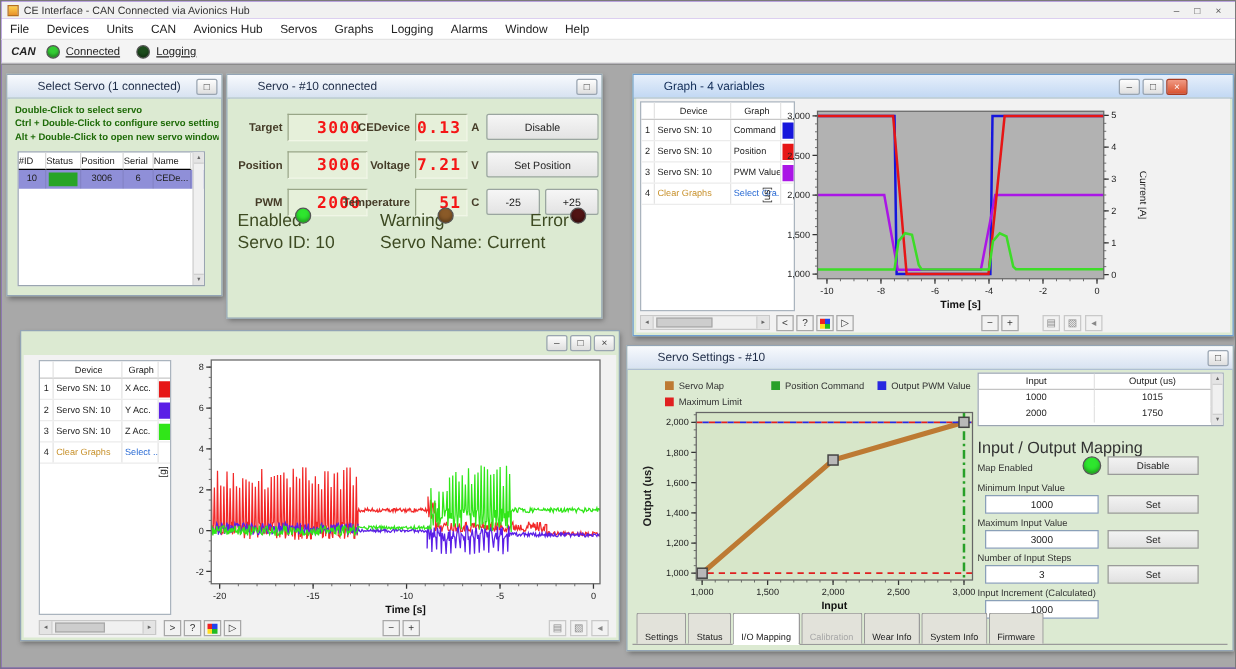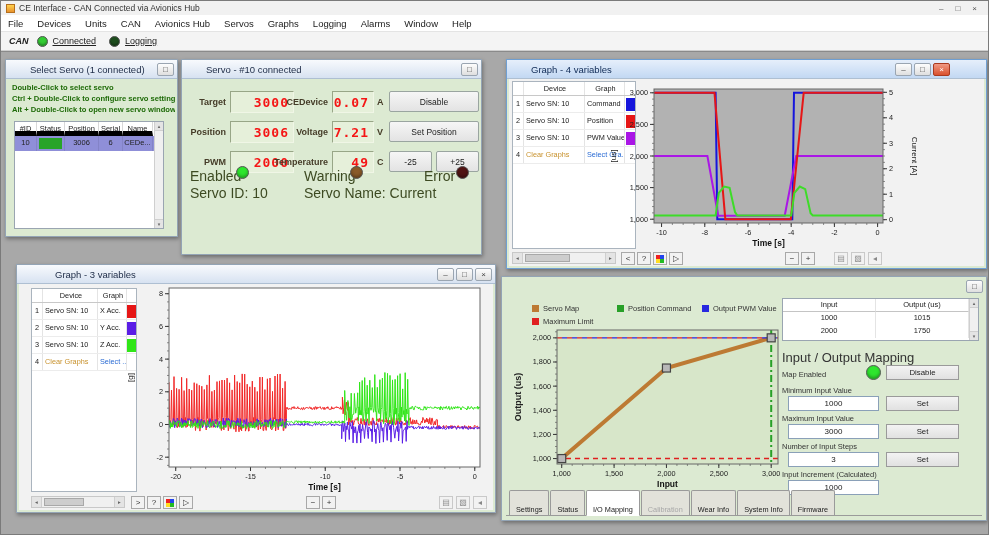--- a/index.html
+++ b/index.html
@@ -27,21 +27,21 @@
 .wbtn{width:17px;height:13px;background:linear-gradient(#fdfdfd,#dfdfdf);border:1px solid #9aa5b1;border-radius:2px;font-size:8px;line-height:11px;text-align:center;color:#444}
 .wbtn.close-active{background:linear-gradient(#f09a84,#d9512e);border-color:#a93a20;color:#fff}
 .win-body{position:absolute;left:2px;top:19px;right:2px;bottom:2px;overflow:hidden}
 .body-green{background:#dcead2}
 .body-gray{background:#f2f2f2}
 .abs{position:absolute}
 
 .instr{position:absolute;font-size:7.6px;font-weight:bold;color:#1e6b08;white-space:nowrap}
 .ss-table{position:absolute;background:#fff;border:1px solid #9aa5b1;font-size:7.5px;color:#222}
 .ss-head,.ss-row{display:flex;height:14px;line-height:13px}
-.ss-head span{border-right:1px solid #d8d8d8;border-bottom:5px solid #000000;text-align:center}
+.ss-head span{border-right:1px solid #d8d8d8;border-bottom:1px solid #000000;text-align:left}
 .ss-row{height:15px;line-height:14px}
 .ss-row span{border-right:1px solid rgba(0,0,0,.08);text-align:center;overflow:hidden;white-space:nowrap}
 .sc0{width:22px}.sc1{width:28px}.sc2{width:34px}.sc3{width:24px}.sc4{width:30px}
 .statusblock{display:block;margin:2px 2px;height:11px}
 .vscroll{position:absolute;top:0;right:0;width:9px;height:100%;background:#f0f0f0;border-left:1px solid #cfcfcf;font-size:5px;color:#666;text-align:center}
 .vscroll .sb-btn{display:block;height:9px;line-height:8px;background:#e4e4e4;border-bottom:1px solid #cfcfcf}
 .vscroll .sb-btn.bottom{position:absolute;bottom:0;width:100%;border-top:1px solid #cfcfcf;border-bottom:none}
 
 .slabel{position:absolute;font-size:9px;font-weight:bold;color:#453c28;text-align:right;white-space:nowrap}
 .seg{position:absolute;height:22px;background:#e6f0da;border:1px solid;border-color:#98a687 #f0f6e6 #f0f6e6 #98a687;color:#f51616;font-family:"DejaVu Sans Mono",monospace;font-weight:bold;font-size:13px;text-align:right;padding:3px 4px 0 0;letter-spacing:1px}
@@ -173,35 +173,35 @@
       <div class="win-titlebar">
         <span>Servo - #10 connected</span>
       </div>
       <span class="win-controls">
           <span class="wbtn">□</span>
         </span>
       <div class="win-body body-green">
         <span class="slabel" style="left:2px;top:18px;width:40px">Target</span>
         <span class="seg" style="left:46px;top:12px;width:64px">3000</span>
         <span class="slabel" style="left:84px;top:18px;width:60px">CEDevice</span>
-        <span class="seg" style="left:148px;top:12px;width:42px">0.07</span>
+        <span class="seg" style="left:148px;top:12px;width:42px">0.13</span>
         <span class="sunit" style="left:193px;top:18px">A</span>
         <button class="btn" style="left:205px;top:12px;width:90px;height:21px">Disable</button>
 
         <span class="slabel" style="left:2px;top:48px;width:40px">Position</span>
         <span class="seg" style="left:46px;top:42px;width:64px">3006</span>
         <span class="slabel" style="left:84px;top:48px;width:60px">Voltage</span>
         <span class="seg" style="left:148px;top:42px;width:42px">7.21</span>
         <span class="sunit" style="left:193px;top:48px">V</span>
         <button class="btn" style="left:205px;top:42px;width:90px;height:21px">Set Position</button>
 
         <span class="slabel" style="left:2px;top:78px;width:40px">PWM</span>
         <span class="seg" style="left:46px;top:72px;width:64px">2000</span>
         <span class="slabel" style="left:84px;top:78px;width:60px">Temperature</span>
-        <span class="seg" style="left:148px;top:72px;width:42px">49</span>
+        <span class="seg" style="left:148px;top:72px;width:42px">51</span>
         <span class="sunit" style="left:193px;top:78px">C</span>
         <button class="btn" style="left:205px;top:72px;width:43px;height:21px">-25</button>
         <button class="btn" style="left:252px;top:72px;width:43px;height:21px">+25</button>
 
         <span class="idtext" style="left:6px;top:89px">Enabled</span>
         <span class="ind" style="left: 52px; top: 87px; background-color: rgb(46, 230, 46);"></span>
         <span class="idtext" style="left:120px;top:89px">Warning</span>
         <span class="ind" style="left: 166px; top: 87px; background-color: rgb(138, 90, 40);"></span>
         <span class="idtext" style="left:240px;top:89px">Error</span>
         <span class="ind" style="left: 272px; top: 87px; background-color: rgb(81, 20, 20);"></span>
@@ -384,23 +384,20 @@
             <polyline points="47.0,9.8 108.6,9.8 110.3,136.2 185.3,136.2 187.0,9.8 276.0,9.8" fill="none" stroke="#1616dc" stroke-width="2" clip-path="url(#graph4-clip)"></polyline>
             <polyline points="47.0,73.0 100.4,73.0 111.2,132.7 177.7,132.7 189.2,73.0 276.0,73.0" fill="none" stroke="#aa16e6" stroke-width="2" clip-path="url(#graph4-clip)"></polyline>
             <polyline points="47.0,9.8 107.5,9.8 118.3,136.2 183.8,136.2 196.7,9.8 276.0,9.8" fill="none" stroke="#e61616" stroke-width="2" clip-path="url(#graph4-clip)"></polyline>
             <polyline points="47.0,132.6 108.6,132.6 111.8,109.9 117.2,103.6 122.6,104.8 128.0,129.0 130.2,132.4 184.2,132.6 187.4,109.9 192.8,103.6 198.2,106.1 203.6,130.3 205.8,132.4 276.0,132.4" fill="none" stroke="#3ddc28" stroke-width="2" clip-path="url(#graph4-clip)"></polyline>
             <rect x="47" y="6" width="229" height="134" fill="none" stroke="#666" stroke-width="1"></rect>
           </svg>
       </div>
     </div>
 
     <div class="win" style="left:15px;top:212px;width:480px;height:249px">
-      <div class="win-titlebar" style="padding-left:38px">
-        <span>Graph - 3 variables</span>
-      </div>
       <span class="win-controls">
         <span class="wbtn">–</span>
         <span class="wbtn">□</span>
         <span class="wbtn">×</span>
       </span>
       <div class="win-body body-gray">
         <div class="gpanel g3" style="left:12px;top:4px;width:106px;height:204px">
           <div class="gt-head">
             <span class="c-n"></span>
             <span class="c-dev" style="text-align:center">Device</span>
@@ -530,20 +527,23 @@
             <text transform="translate(9,93.5) rotate(-90)" text-anchor="middle" class="ylabel">[g]</text>
             <polyline points="45.0,98.2 45.6,138.9 46.3,139.2 46.9,135.3 47.5,106.1 48.2,140.0 48.8,138.9 49.4,141.2 50.0,92.6 50.7,141.7 51.3,138.0 51.9,137.8 52.6,104.4 53.2,143.8 53.8,142.0 54.5,142.3 55.1,105.3 55.7,139.1 56.4,139.4 57.0,141.7 57.6,93.3 58.3,136.5 58.9,143.2 59.5,138.7 60.1,106.6 60.8,137.0 61.4,133.5 62.0,143.5 62.7,94.4 63.3,142.7 63.9,139.7 64.6,139.4 65.2,105.0 65.8,135.4 66.5,135.8 67.1,142.2 67.7,106.2 68.3,135.5 69.0,140.5 69.6,140.1 70.2,98.7 70.9,137.1 71.5,146.5 72.1,138.4 72.8,99.7 73.4,138.5 74.0,133.4 74.7,141.6 75.3,101.3 75.9,147.1 76.6,137.1 77.2,141.7 77.8,102.2 78.4,139.7 79.1,142.7 79.7,135.5 80.3,105.5 81.0,138.6 81.6,138.7 82.2,146.0 82.9,100.9 83.5,134.1 84.1,135.3 84.8,138.6 85.4,91.3 86.0,139.2 86.6,141.5 87.3,143.3 87.9,107.4 88.5,134.9 89.2,143.4 89.8,141.8 90.4,106.1 91.1,136.9 91.7,139.8 92.3,140.3 93.0,97.6 93.6,138.7 94.2,134.8 94.9,133.7 95.5,96.9 96.1,139.4 96.7,140.7 97.4,146.5 98.0,96.0 98.6,133.2 99.3,137.4 99.9,145.9 100.5,96.1 101.2,133.6 101.8,142.8 102.4,134.2 103.1,94.1 103.7,138.2 104.3,146.8 104.9,143.6 105.6,98.8 106.2,138.6 106.8,144.5 107.5,137.3 108.1,105.9 108.7,139.7 109.4,142.2 110.0,145.2 110.6,91.0 111.3,136.8 111.9,147.8 112.5,141.5 113.2,97.5 113.8,137.6 114.4,138.6 115.0,147.8 115.7,98.8 116.3,145.5 116.9,136.0 117.6,146.9 118.2,89.9 118.8,138.8 119.5,137.5 120.1,135.6 120.7,90.1 121.4,147.1 122.0,145.4 122.6,139.1 123.2,100.2 123.9,140.0 124.5,147.1 125.1,147.0 125.8,102.8 126.4,141.7 127.0,137.2 127.7,141.8 128.3,97.1 128.9,142.4 129.6,133.5 130.2,143.5 130.8,103.2 131.5,137.8 132.1,143.2 132.7,139.6 133.3,107.5 134.0,145.9 134.6,145.4 135.2,135.8 135.9,93.1 136.5,145.0 137.1,138.6 137.8,135.7 138.4,93.1 139.0,146.4 139.7,146.6 140.3,136.9 140.9,105.6 141.5,142.8 142.2,146.4 142.8,134.9 143.4,94.8 144.1,139.4 144.7,136.7 145.3,137.5 146.0,94.0 146.6,144.5 147.2,144.8 147.9,145.8 148.5,107.4 149.1,139.6 149.8,133.6 150.4,135.1 151.0,92.0 151.6,147.0 152.3,140.1 152.9,136.5 153.5,90.1 154.2,145.8 154.8,135.0 155.4,140.9 156.1,90.0 156.7,142.1 157.3,141.0 158.0,141.4 158.6,104.2 159.2,146.5 159.8,146.6 160.5,134.1 161.1,97.4 161.7,144.4 162.4,134.1 162.4,125.5 163.0,123.1 163.6,124.9 164.3,125.6 164.9,124.3 165.6,124.5 166.2,125.3 166.8,124.6 167.5,125.4 168.1,122.9 168.7,123.9 169.4,124.3 170.0,122.5 170.7,124.6 171.3,123.9 171.9,124.0 172.6,124.9 173.2,124.1 173.8,122.7 174.5,124.8 175.1,124.2 175.8,124.5 176.4,125.4 177.0,125.0 177.7,123.7 178.3,125.7 178.9,125.5 179.6,123.4 180.2,125.3 180.9,125.1 181.5,124.4 182.1,123.2 182.8,123.8 183.4,123.8 184.0,123.6 184.7,124.5 185.3,123.3 185.9,122.8 186.6,124.7 187.2,123.5 187.9,125.5 188.5,125.4 189.1,124.1 189.8,123.6 190.4,125.5 191.0,122.8 191.7,122.8 192.3,125.3 193.0,122.9 193.6,124.5 194.2,123.5 194.9,123.9 195.5,123.2 196.1,122.6 196.8,124.3 197.4,125.1 198.1,124.7 198.7,123.4 199.3,123.5 200.0,125.6 200.6,123.4 201.2,125.4 201.9,124.4 202.5,123.3 203.2,124.4 203.8,122.7 204.4,123.4 205.1,125.4 205.7,125.5 206.3,125.2 207.0,125.7 207.6,122.7 208.2,125.0 208.9,123.7 209.5,124.8 210.2,124.7 210.8,123.4 211.4,123.3 212.1,123.8 212.7,122.6 213.3,124.0 214.0,123.1 214.6,124.0 215.3,124.5 215.9,124.8 216.5,122.8 217.2,125.5 217.8,124.0 218.4,124.3 218.4,113.2 219.1,129.8 219.8,123.6 220.4,115.8 221.1,131.0 221.8,120.7 222.4,118.1 223.1,124.9 223.8,126.5 224.4,118.5 224.4,140.8 225.1,138.1 225.7,133.9 226.3,137.9 226.9,133.9 227.6,138.5 228.2,138.5 228.8,136.3 229.5,141.3 230.1,138.3 230.7,136.8 231.4,134.8 232.0,135.5 232.6,136.2 233.3,133.5 233.9,136.2 234.5,140.0 235.1,140.6 235.8,140.3 236.4,139.5 237.0,134.4 237.7,140.0 238.3,140.2 238.9,140.8 239.6,134.5 240.2,135.2 240.8,141.1 241.5,138.3 242.1,141.2 242.7,139.5 243.4,134.8 244.0,137.5 244.6,141.3 245.2,141.0 245.9,141.1 246.5,138.2 247.1,137.2 247.8,141.2 248.4,134.2 249.0,133.9 249.7,139.3 250.3,138.5 250.9,140.4 251.6,140.0 252.2,141.0 252.8,137.9 253.4,135.1 254.1,135.0 254.7,138.1 255.3,134.3 256.0,137.5 256.6,138.8 257.2,136.2 257.9,136.0 258.5,135.9 259.1,138.1 259.8,135.6 260.4,137.5 261.0,138.0 261.6,137.9 262.3,133.4 262.9,138.8 263.5,136.1 264.2,140.8 264.8,136.1 265.4,140.3 266.1,136.2 266.7,139.5 267.3,134.7 268.0,135.4 268.6,139.7 269.2,133.5 269.9,137.9 270.5,138.4 271.1,139.6 271.7,141.2 272.4,134.1 273.0,140.2 273.6,137.1 274.3,134.3 274.9,134.1 275.5,140.1 276.2,133.9 276.8,138.0 277.4,136.8 278.1,138.4 278.7,138.5 279.3,140.5 279.9,141.1 280.6,139.2 281.2,140.8 281.8,138.9 282.5,136.3 283.1,137.5 283.7,139.3 284.4,137.0 285.0,136.2 285.6,135.1 286.3,133.7 286.9,139.7 287.5,137.7 288.1,140.4 288.8,135.6 289.4,138.8 290.0,140.0 290.7,136.1 291.3,139.2 291.9,140.0 292.6,135.9 293.2,139.7 293.8,139.4 294.5,139.4 295.1,141.2 295.7,140.6 296.4,140.8 297.0,138.7 297.6,137.1 298.2,138.7 298.9,133.4 299.5,135.4 300.1,135.5 300.8,139.0 301.4,135.8 302.0,137.9 302.7,134.0 303.3,138.1 303.9,135.1 304.6,139.9 305.2,139.3 305.8,133.7 306.4,139.0 307.1,140.8 307.7,134.3 308.3,134.2 309.0,139.2 309.6,141.3 310.2,140.1 310.9,137.3 311.5,141.0 312.1,135.8 312.8,135.5 313.4,135.8 313.4,142.9 314.0,143.9 314.7,141.5 315.3,141.4 315.9,142.5 316.6,144.2 317.2,143.5 317.8,143.6 318.5,142.9 319.1,141.9 319.7,141.5 320.4,144.4 321.0,143.7 321.7,143.3 322.3,141.5 322.9,142.6 323.6,143.1 324.2,144.1 324.8,142.5 325.5,142.7 326.1,143.3 326.7,141.6 327.4,143.1 328.0,141.5 328.7,144.1 329.3,143.8 329.9,142.6 330.6,142.0 331.2,143.5 331.8,143.7 332.5,144.4 333.1,143.5 333.7,141.9 334.4,141.7 335.0,143.6 335.6,143.2 336.3,143.2 336.9,143.3 337.6,143.2 338.2,142.2 338.8,144.2 339.5,143.5 340.1,143.8 340.7,141.5 341.4,144.1 342.0,144.5 342.6,142.7 343.3,143.8 343.9,144.6 344.6,141.9 345.2,142.3 345.8,144.1 346.5,142.1 347.1,144.6 347.7,144.4 348.4,144.0 349.0,144.4 349.6,144.6 350.3,141.5 350.9,141.8 351.5,142.0 352.2,142.5 352.8,142.6 353.5,142.1 354.1,143.7 354.7,144.4 355.4,143.3 356.0,144.2" fill="none" stroke="#f22828" stroke-width="1" clip-path="url(#graph3-clip)"></polyline>
             <polyline points="45.0,142.9 45.6,143.1 46.3,137.6 46.9,140.8 47.5,140.6 48.2,141.7 48.8,138.7 49.4,134.4 50.0,135.7 50.7,143.7 51.3,136.8 51.9,141.7 52.6,142.9 53.2,134.1 53.8,135.5 54.5,139.1 55.1,136.5 55.7,143.2 56.4,139.3 57.0,137.3 57.6,134.1 58.3,141.7 58.9,135.5 59.5,141.5 60.1,141.9 60.8,136.1 61.4,142.2 62.0,136.8 62.7,140.1 63.3,138.8 63.9,134.5 64.6,136.3 65.2,135.0 65.8,134.8 66.5,137.4 67.1,135.8 67.7,136.8 68.3,141.6 69.0,140.7 69.6,138.7 70.2,135.0 70.9,134.4 71.5,135.8 72.1,137.4 72.8,140.6 73.4,134.9 74.0,141.8 74.7,139.9 75.3,135.9 75.9,142.2 76.6,137.1 77.2,135.0 77.8,136.2 78.4,143.7 79.1,138.1 79.7,138.6 80.3,136.4 81.0,140.2 81.6,140.9 82.2,143.3 82.9,143.7 83.5,141.8 84.1,137.4 84.8,142.9 85.4,138.1 86.0,134.6 86.6,137.0 87.3,142.0 87.9,142.1 88.5,136.6 89.2,138.4 89.8,140.8 90.4,143.1 91.1,135.6 91.7,136.6 92.3,135.5 93.0,136.8 93.6,143.5 94.2,142.1 94.9,137.3 95.5,137.6 96.1,141.6 96.7,139.7 97.4,141.4 98.0,141.4 98.6,138.3 99.3,134.0 99.9,143.5 100.5,136.8 101.2,138.9 101.8,142.7 102.4,134.3 103.1,138.1 103.7,137.1 104.3,134.2 104.9,136.0 105.6,135.5 106.2,141.9 106.8,143.2 107.5,136.1 108.1,137.7 108.7,138.0 109.4,136.9 110.0,136.8 110.6,137.9 111.3,137.9 111.9,141.6 112.5,136.5 113.2,141.7 113.8,134.2 114.4,136.7 115.0,142.9 115.7,142.3 116.3,134.7 116.9,142.2 117.6,139.4 118.2,143.1 118.8,141.1 119.5,143.7 120.1,135.6 120.7,138.4 121.4,141.3 122.0,138.0 122.6,134.8 123.2,142.3 123.9,141.4 124.5,138.5 125.1,143.0 125.8,138.9 126.4,138.9 127.0,137.9 127.7,139.3 128.3,143.6 128.9,142.7 129.6,137.6 130.2,139.7 130.8,138.9 131.5,139.0 132.1,142.6 132.7,135.7 133.3,134.8 134.0,141.4 134.6,136.0 135.2,138.5 135.9,140.2 136.5,141.3 137.1,139.2 137.8,139.2 138.4,138.5 139.0,141.9 139.7,142.6 140.3,142.3 140.9,135.7 141.5,140.9 142.2,136.7 142.8,136.1 143.4,136.2 144.1,142.5 144.7,137.6 145.3,135.5 146.0,137.3 146.6,134.1 147.2,142.6 147.9,136.7 148.5,142.1 149.1,136.1 149.8,135.9 150.4,140.7 151.0,138.6 151.6,137.7 152.3,137.2 152.9,135.0 153.5,140.9 154.2,143.7 154.8,142.8 155.4,135.5 156.1,137.0 156.7,134.4 157.3,141.9 158.0,142.2 158.6,135.3 159.2,141.1 159.8,142.5 160.5,141.9 161.1,137.9 161.7,143.6 162.4,134.9 162.4,141.1 163.0,139.4 163.6,140.8 164.3,141.6 164.9,141.2 165.6,139.5 166.2,140.2 166.8,141.4 167.5,140.7 168.1,140.6 168.7,141.0 169.4,140.8 170.0,139.7 170.6,140.9 171.3,140.6 171.9,140.8 172.5,139.6 173.2,140.6 173.8,140.9 174.5,139.6 175.1,141.2 175.7,140.3 176.4,141.5 177.0,139.6 177.6,141.0 178.3,139.3 178.9,141.3 179.5,140.8 180.2,141.8 180.8,139.3 181.4,140.8 182.1,140.1 182.7,140.2 183.4,139.3 184.0,141.3 184.6,139.5 185.3,140.7 185.9,141.7 186.5,140.8 187.2,141.0 187.8,141.7 188.4,141.8 189.1,141.3 189.7,140.4 190.4,139.8 191.0,139.3 191.6,141.3 192.3,139.7 192.9,139.3 193.5,140.7 194.2,140.5 194.8,139.5 195.4,139.7 196.1,139.9 196.7,141.2 197.3,141.3 198.0,139.8 198.6,140.2 199.3,140.3 199.9,141.5 200.5,140.5 201.2,140.5 201.8,140.4 202.4,141.2 203.1,140.9 203.7,140.5 204.3,140.3 205.0,140.4 205.6,139.5 206.2,139.8 206.9,139.5 207.5,141.7 208.2,140.0 208.8,141.1 209.4,141.0 210.1,140.5 210.7,141.8 211.3,140.4 212.0,139.7 212.6,140.5 213.2,141.2 213.9,140.1 214.5,140.7 215.2,141.8 215.8,141.0 216.4,140.7 217.1,141.6 217.7,140.6 217.7,154.8 218.3,136.8 219.0,139.6 219.6,147.5 220.2,142.7 220.9,139.0 221.5,157.6 222.1,142.0 222.8,145.9 223.4,138.0 224.0,145.3 224.7,145.9 225.3,155.5 225.9,138.1 226.6,142.1 227.2,142.6 227.8,145.1 228.4,137.6 229.1,158.9 229.7,142.3 230.3,145.4 231.0,149.0 231.6,142.8 232.2,148.9 232.9,159.1 233.5,147.7 234.1,146.8 234.8,141.4 235.4,148.7 236.0,139.9 236.7,158.8 237.3,145.1 237.9,147.1 238.6,140.7 239.2,145.2 239.8,145.6 240.5,154.5 241.1,146.1 241.7,141.0 242.4,136.5 243.0,141.8 243.6,148.5 244.3,154.5 244.9,142.9 245.5,143.9 246.2,144.4 246.8,147.1 247.4,145.1 248.1,157.8 248.7,140.3 249.3,136.7 250.0,137.0 250.6,147.9 251.2,145.1 251.9,159.5 252.5,145.3 253.1,144.0 253.8,139.5 254.4,144.8 255.0,146.5 255.6,158.9 256.3,141.2 256.9,138.3 257.5,143.2 258.2,147.1 258.8,143.8 259.4,158.1 260.1,143.0 260.7,142.4 261.3,139.3 262.0,140.0 262.6,147.0 263.2,156.4 263.9,138.1 264.5,141.6 265.1,141.6 265.8,145.9 266.4,141.4 267.0,158.1 267.7,138.5 268.3,141.0 268.9,137.7 269.6,143.4 270.2,148.9 270.8,154.2 271.5,147.1 272.1,144.5 272.7,142.4 273.4,147.6 274.0,137.3 274.6,157.0 275.3,145.8 275.9,144.4 276.5,138.7 277.2,144.1 277.8,137.6 278.4,159.3 279.1,147.0 279.7,146.2 280.3,145.2 281.0,144.5 281.6,142.9 282.2,157.4 282.9,136.6 283.5,144.1 283.5,145.3 284.1,143.1 284.8,142.3 285.4,143.7 286.0,142.4 286.7,143.4 287.3,142.3 287.9,142.3 288.6,143.6 289.2,142.3 289.8,145.0 290.5,144.8 291.1,143.6 291.8,143.4 292.4,144.7 293.0,144.0 293.7,143.2 294.3,142.5 294.9,142.2 295.6,144.6 296.2,142.7 296.8,143.7 297.5,143.6 298.1,145.0 298.7,142.4 299.4,144.7 300.0,143.0 300.7,142.5 301.3,143.2 301.9,144.0 302.6,142.2 303.2,143.2 303.8,144.6 304.5,142.6 305.1,145.3 305.7,144.5 306.4,143.9 307.0,145.2 307.7,142.5 308.3,144.7 308.9,144.5 309.6,142.2 310.2,144.1 310.8,144.1 311.5,143.6 312.1,145.2 312.7,142.4 313.4,144.6 314.0,145.3 314.7,142.3 315.3,145.0 315.9,142.2 316.6,144.9 317.2,143.2 317.8,143.9 318.5,144.9 319.1,144.9 319.7,142.2 320.4,144.7 321.0,145.0 321.6,145.4 322.3,145.2 322.9,143.4 323.6,143.0 324.2,142.3 324.8,145.1 325.5,142.3 326.1,143.0 326.7,143.8 327.4,144.8 328.0,142.2 328.6,144.3 329.3,142.5 329.9,142.8 330.6,143.1 331.2,142.3 331.8,142.9 332.5,145.4 333.1,143.9 333.7,143.2 334.4,144.0 335.0,143.1 335.6,144.6 336.3,144.1 336.9,143.8 337.6,144.0 338.2,142.5 338.8,145.1 339.5,145.0 340.1,142.3 340.7,143.3 341.4,143.9 342.0,142.7 342.6,144.2 343.3,143.5 343.9,145.4 344.5,145.4 345.2,144.1 345.8,143.2 346.5,145.1 347.1,143.3 347.7,143.7 348.4,144.2 349.0,143.6 349.6,145.0 350.3,145.1 350.9,143.1 351.5,143.4 352.2,143.4 352.8,144.2 353.5,145.1 354.1,143.2 354.7,143.9 355.4,144.7 356.0,142.5" fill="none" stroke="#5a1ee6" stroke-width="1" clip-path="url(#graph3-clip)"></polyline>
             <polyline points="45.0,140.4 45.6,136.4 46.3,144.4 46.9,138.5 47.5,143.0 48.2,139.8 48.8,143.1 49.4,136.8 50.0,139.4 50.7,140.5 51.3,139.7 51.9,138.1 52.6,142.8 53.2,138.5 53.8,137.0 54.5,137.4 55.1,136.7 55.7,142.7 56.4,139.7 57.0,138.4 57.6,143.7 58.3,140.7 58.9,143.3 59.5,139.2 60.1,142.1 60.8,138.4 61.4,142.0 62.0,139.1 62.7,140.7 63.3,139.8 63.9,136.7 64.6,141.6 65.2,141.6 65.8,140.3 66.5,143.5 67.1,137.2 67.7,137.1 68.3,143.5 69.0,142.8 69.6,139.9 70.2,138.9 70.9,142.0 71.5,137.6 72.1,143.1 72.8,142.8 73.4,139.1 74.0,144.4 74.7,140.0 75.3,136.5 75.9,137.2 76.6,144.2 77.2,142.2 77.8,142.1 78.4,137.3 79.1,140.4 79.7,141.2 80.3,138.2 81.0,138.5 81.6,140.6 82.2,142.1 82.9,140.8 83.5,136.5 84.1,139.5 84.8,142.5 85.4,143.6 86.0,143.9 86.6,138.6 87.3,140.7 87.9,141.8 88.5,137.8 89.2,138.1 89.8,137.2 90.4,140.8 91.1,140.6 91.7,143.6 92.3,142.1 93.0,141.9 93.6,137.6 94.2,141.6 94.9,142.4 95.5,141.4 96.1,144.5 96.7,137.0 97.4,138.8 98.0,144.5 98.6,144.3 99.3,142.4 99.9,141.5 100.5,142.9 101.2,141.1 101.8,143.6 102.4,140.9 103.1,136.6 103.7,138.0 104.3,141.2 104.9,136.9 105.6,142.5 106.2,143.4 106.8,143.5 107.5,142.2 108.1,140.2 108.7,137.8 109.4,143.9 110.0,142.1 110.6,138.5 111.3,139.1 111.9,140.2 112.5,141.2 113.2,141.5 113.8,138.5 114.4,140.7 115.0,139.3 115.7,140.8 116.3,142.8 116.9,142.1 117.6,137.4 118.2,144.4 118.8,142.0 119.5,143.9 120.1,143.6 120.7,142.9 121.4,140.2 122.0,140.8 122.6,144.5 123.2,142.6 123.9,142.1 124.5,141.8 125.1,139.2 125.8,144.0 126.4,142.3 127.0,138.6 127.7,142.1 128.3,143.7 128.9,141.0 129.6,143.3 130.2,138.7 130.8,144.4 131.5,140.4 132.1,137.9 132.7,136.7 133.3,142.1 134.0,140.7 134.6,138.7 135.2,138.7 135.9,137.0 136.5,137.5 137.1,142.8 137.8,140.4 138.4,140.1 139.0,141.8 139.7,140.2 140.3,140.0 140.9,138.1 141.5,141.5 142.2,138.6 142.8,138.6 143.4,142.8 144.1,142.3 144.7,143.2 145.3,137.6 146.0,140.3 146.6,137.0 147.2,136.5 147.9,142.8 148.5,144.5 149.1,143.6 149.8,138.4 150.4,137.6 151.0,142.8 151.6,136.5 152.3,137.2 152.9,138.6 153.5,138.7 154.2,143.0 154.8,141.4 155.4,141.9 156.1,137.6 156.7,141.3 157.3,139.0 158.0,139.7 158.6,136.8 159.2,138.5 159.8,143.9 160.5,142.5 161.1,141.4 161.7,141.6 162.4,138.0 162.4,137.2 163.0,137.5 163.6,137.5 164.3,137.8 164.9,137.8 165.5,138.0 166.2,138.2 166.8,137.8 167.4,137.3 168.1,138.4 168.7,138.3 169.3,139.3 170.0,139.3 170.6,138.9 171.2,136.8 171.9,137.5 172.5,137.0 173.1,136.9 173.8,139.1 174.4,137.4 175.0,136.8 175.7,137.8 176.3,138.7 177.0,136.9 177.6,139.2 178.2,138.0 178.9,137.8 179.5,137.0 180.1,138.4 180.8,136.8 181.4,139.1 182.0,137.3 182.7,138.4 183.3,137.1 183.9,138.6 184.6,138.3 185.2,137.2 185.8,139.0 186.5,138.6 187.1,137.7 187.7,138.4 188.4,139.2 189.0,137.8 189.6,138.7 190.3,138.0 190.9,138.6 191.5,137.0 192.2,139.2 192.8,138.9 193.4,138.1 194.1,137.8 194.7,139.3 195.3,137.5 196.0,138.1 196.6,138.9 197.2,138.0 197.9,139.1 198.5,137.6 199.1,137.8 199.8,137.9 200.4,137.6 201.0,137.2 201.7,138.5 202.3,139.3 202.9,138.4 203.6,138.3 204.2,138.4 204.8,137.4 205.5,138.4 206.1,139.1 206.7,139.0 207.4,136.8 208.0,139.0 208.6,138.6 209.3,138.7 209.9,139.1 210.5,137.9 211.2,136.9 211.8,139.1 212.4,138.0 213.1,137.5 213.7,138.7 214.3,137.9 215.0,136.8 215.6,139.2 216.2,138.6 216.9,138.3 217.5,138.8 218.1,137.5 218.8,138.8 219.4,137.0 220.1,139.3 220.7,138.9 220.7,106.5 221.3,126.7 222.0,128.0 222.6,136.3 223.3,122.2 223.9,116.5 224.6,126.8 225.2,133.9 225.9,122.7 226.5,137.2 227.2,109.2 227.8,135.6 228.5,131.3 229.1,130.1 229.8,130.2 230.4,109.5 231.1,122.2 231.7,129.2 232.4,124.5 233.0,124.1 233.7,108.8 234.3,136.8 235.0,122.9 235.6,130.7 235.6,98.0 236.3,130.8 236.9,126.4 237.5,131.2 238.2,96.5 238.8,137.2 239.4,135.8 240.1,127.7 240.7,93.6 241.3,123.9 242.0,137.5 242.6,127.9 243.2,101.2 243.9,130.1 244.5,123.8 245.1,139.6 245.8,96.2 246.4,123.4 247.0,126.3 247.7,123.3 248.3,103.6 248.9,123.4 249.6,128.3 250.2,124.7 250.8,90.6 251.5,127.6 252.1,127.2 252.7,137.0 253.3,103.3 254.0,123.8 254.6,128.1 255.2,129.7 255.9,95.7 256.5,137.2 257.1,125.4 257.8,123.7 258.4,94.1 259.0,125.6 259.7,139.7 260.3,127.7 260.9,88.5 261.6,135.0 262.2,134.5 262.8,126.6 263.5,89.4 264.1,138.9 264.7,133.8 265.4,133.0 266.0,91.4 266.6,129.3 267.3,140.1 267.9,130.7 268.5,95.9 269.2,124.5 269.8,140.7 270.4,136.1 271.1,95.3 271.7,130.2 272.3,124.1 273.0,136.5 273.6,91.7 274.2,128.6 274.9,135.0 275.5,137.9 276.1,89.7 276.8,136.4 277.4,123.1 278.0,133.1 278.7,104.9 279.3,130.5 279.9,126.6 280.6,136.9 281.2,88.7 281.8,138.3 282.4,125.0 283.1,130.0 283.7,95.3 284.3,131.9 285.0,141.5 285.0,125.6 285.6,124.2 286.2,123.5 286.9,125.1 287.5,124.4 288.1,122.2 288.8,122.8 289.4,125.5 290.1,125.9 290.7,123.3 291.3,122.2 292.0,122.6 292.6,123.3 293.2,123.5 293.9,123.0 294.5,125.0 295.1,123.6 295.8,123.5 296.4,125.7 297.0,125.9 297.7,125.5 298.3,125.7 298.9,126.1 299.6,125.8 300.2,122.5 300.8,124.0 301.5,122.8 302.1,125.9 302.7,125.0 303.4,122.8 304.0,123.5 304.6,123.5 305.3,123.8 305.9,123.3 306.5,122.7 307.2,123.9 307.8,124.0 308.4,124.1 309.1,123.9 309.7,124.3 310.3,124.1 311.0,122.7 311.6,123.9 312.2,123.2 312.9,124.5 313.5,124.5 314.1,123.2 314.8,124.2 315.4,123.5 316.1,126.0 316.7,122.4 317.3,123.1 318.0,124.5 318.6,125.9 319.2,123.0 319.9,123.3 320.5,123.4 321.1,124.5 321.8,122.8 322.4,122.4 323.0,124.7 323.7,124.8 324.3,124.4 324.9,122.3 325.6,125.7 326.2,125.5 326.8,124.5 327.5,122.7 328.1,125.3 328.7,124.9 329.4,123.3 330.0,122.8 330.6,125.0 331.3,122.9 331.9,122.7 332.5,124.0 333.2,124.1 333.8,122.4 334.4,124.2 335.1,123.2 335.7,123.1 336.3,123.9 337.0,126.0 337.6,124.1 338.2,123.2 338.9,122.5 339.5,123.6 340.1,123.9 340.8,124.1 341.4,124.5 342.0,124.3 342.7,126.0 343.3,125.1 344.0,122.3 344.6,123.1 345.2,125.0 345.9,124.4 346.5,124.3 347.1,122.6 347.8,122.9 348.4,124.1 349.0,125.1 349.7,125.2 350.3,123.3 350.9,124.1 351.6,123.9 352.2,123.6 352.8,124.3 353.5,122.3 354.1,125.2 354.7,123.0 355.4,123.1 356.0,124.3" fill="none" stroke="#30e618" stroke-width="1" clip-path="url(#graph3-clip)"></polyline>
             <rect x="45" y="4" width="311" height="179" fill="none" stroke="#666" stroke-width="1"></rect>
           </svg>
       </div>
     </div>
 
     <div class="win" style="left:500px;top:224px;width:486px;height:245px">
+      <div class="win-titlebar">
+        <span>Servo Settings - #10</span>
+      </div>
       <span class="win-controls">
           <span class="wbtn">□</span>
         </span>
       <div class="win-body body-green">
 
         <span class="leg-sq" style="left: 28px; top: 9px; background-color: rgb(189, 122, 51);"></span>
         <span class="leg-txt" style="left:39px;top:8px">Servo Map</span>
         <span class="leg-sq" style="left: 113px; top: 9px; background-color: rgb(40, 160, 40);"></span>
         <span class="leg-txt" style="left:124px;top:8px">Position Command</span>
         <span class="leg-sq" style="left: 198px; top: 9px; background-color: rgb(40, 40, 224);"></span>

